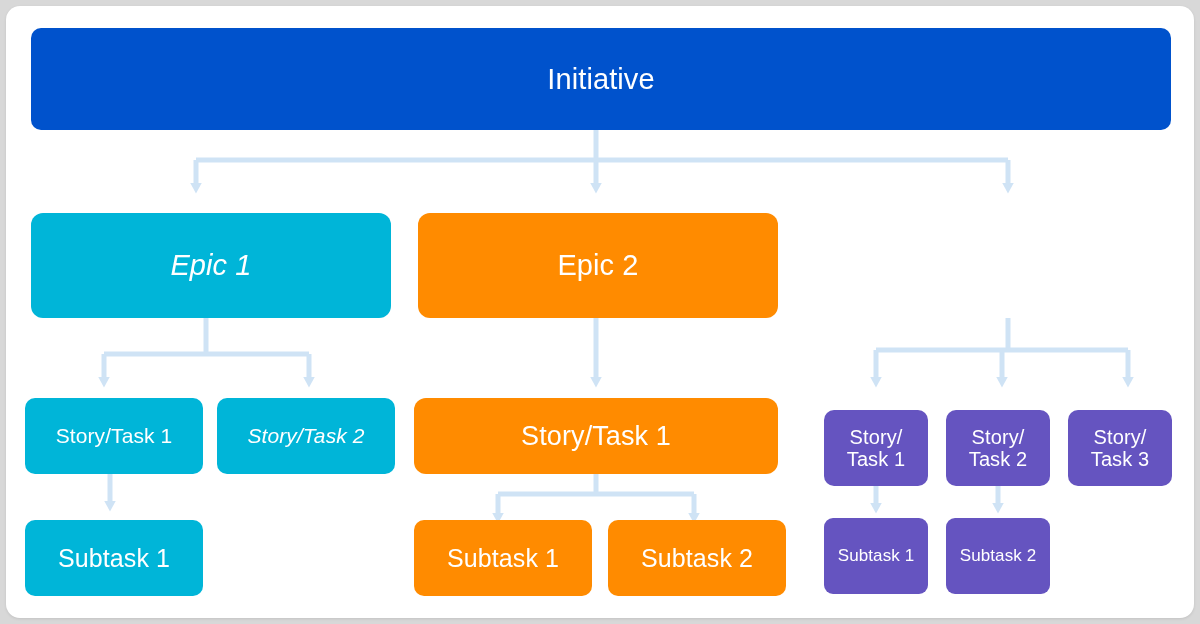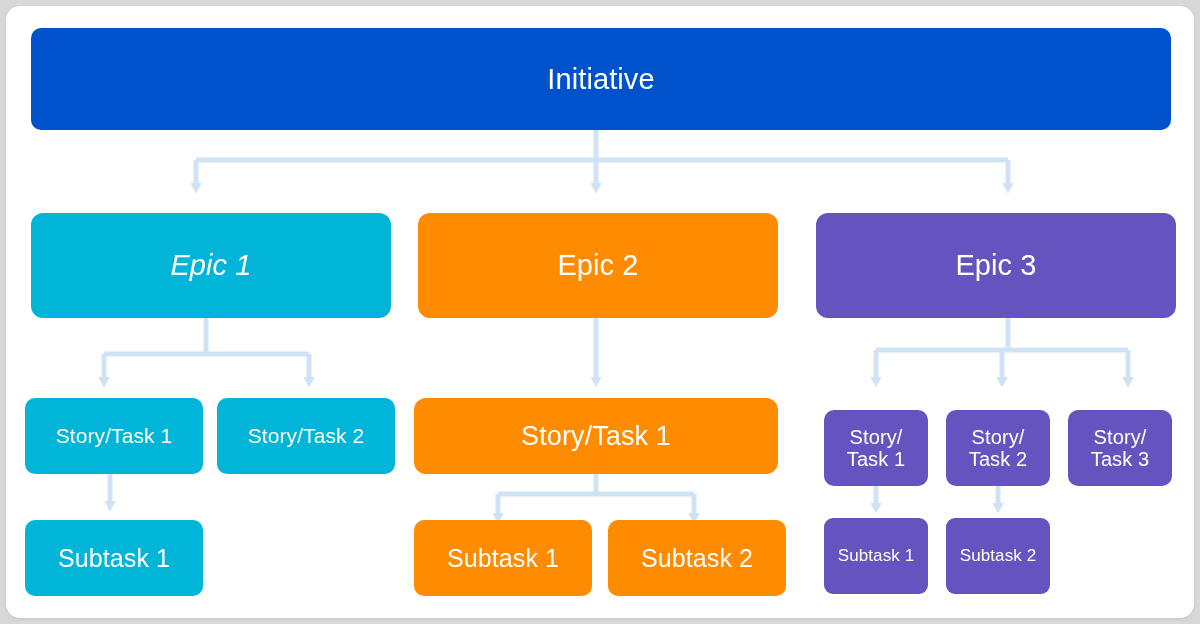--- a/index.html
+++ b/index.html
@@ -121,25 +121,24 @@
         </g>
       </g>
     </svg>
 
     <div class="node lvl-initiative" style="left: 25px; top: 22px; width: 1140px; height: 102px; background-color: rgb(0, 82, 204);">Initiative</div>
 
     <div class="node lvl-epic" style="left: 25px; top: 207px; width: 360px; height: 105px; background-color: rgb(0, 181, 216); font-style: italic;">Epic 1</div>
 
     <div class="node lvl-epic" style="left: 412px; top: 207px; width: 360px; height: 105px; background-color: rgb(255, 139, 0);">Epic 2</div>
 
-    <div class="node lvl-epic" style="left: 810px; top: 207px; width: 360px; height: 105px; background-color: rgb(101, 84, 192);">Epic 3</div>
 
     <div class="node lvl-story-md" style="left: 19px; top: 392px; width: 178px; height: 76px; background-color: rgb(0, 181, 216);">Story/Task 1</div>
 
-    <div class="node lvl-story-md" style="left: 211px; top: 392px; width: 178px; height: 76px; background-color: rgb(0, 181, 216);">Story/Task 2</div>
+    <div class="node lvl-story-md" style="left: 211px; top: 392px; width: 178px; height: 76px; background-color: rgb(0, 181, 216); font-style: italic;">Story/Task 2</div>
 
     <div class="node lvl-story-lg" style="left: 408px; top: 392px; width: 364px; height: 76px; background-color: rgb(255, 139, 0);">Story/Task 1</div>
 
     <div class="node lvl-story-sm" style="left: 818px; top: 388px; width: 104px; height: 76px; background-color: rgb(101, 84, 192);">Story/
 Task 1</div>
 
     <div class="node lvl-story-sm" style="left: 940px; top: 388px; width: 104px; height: 76px; background-color: rgb(101, 84, 192);">Story/
 Task 2</div>
 
     <div class="node lvl-story-sm" style="left: 1062px; top: 388px; width: 104px; height: 76px; background-color: rgb(101, 84, 192);">Story/

